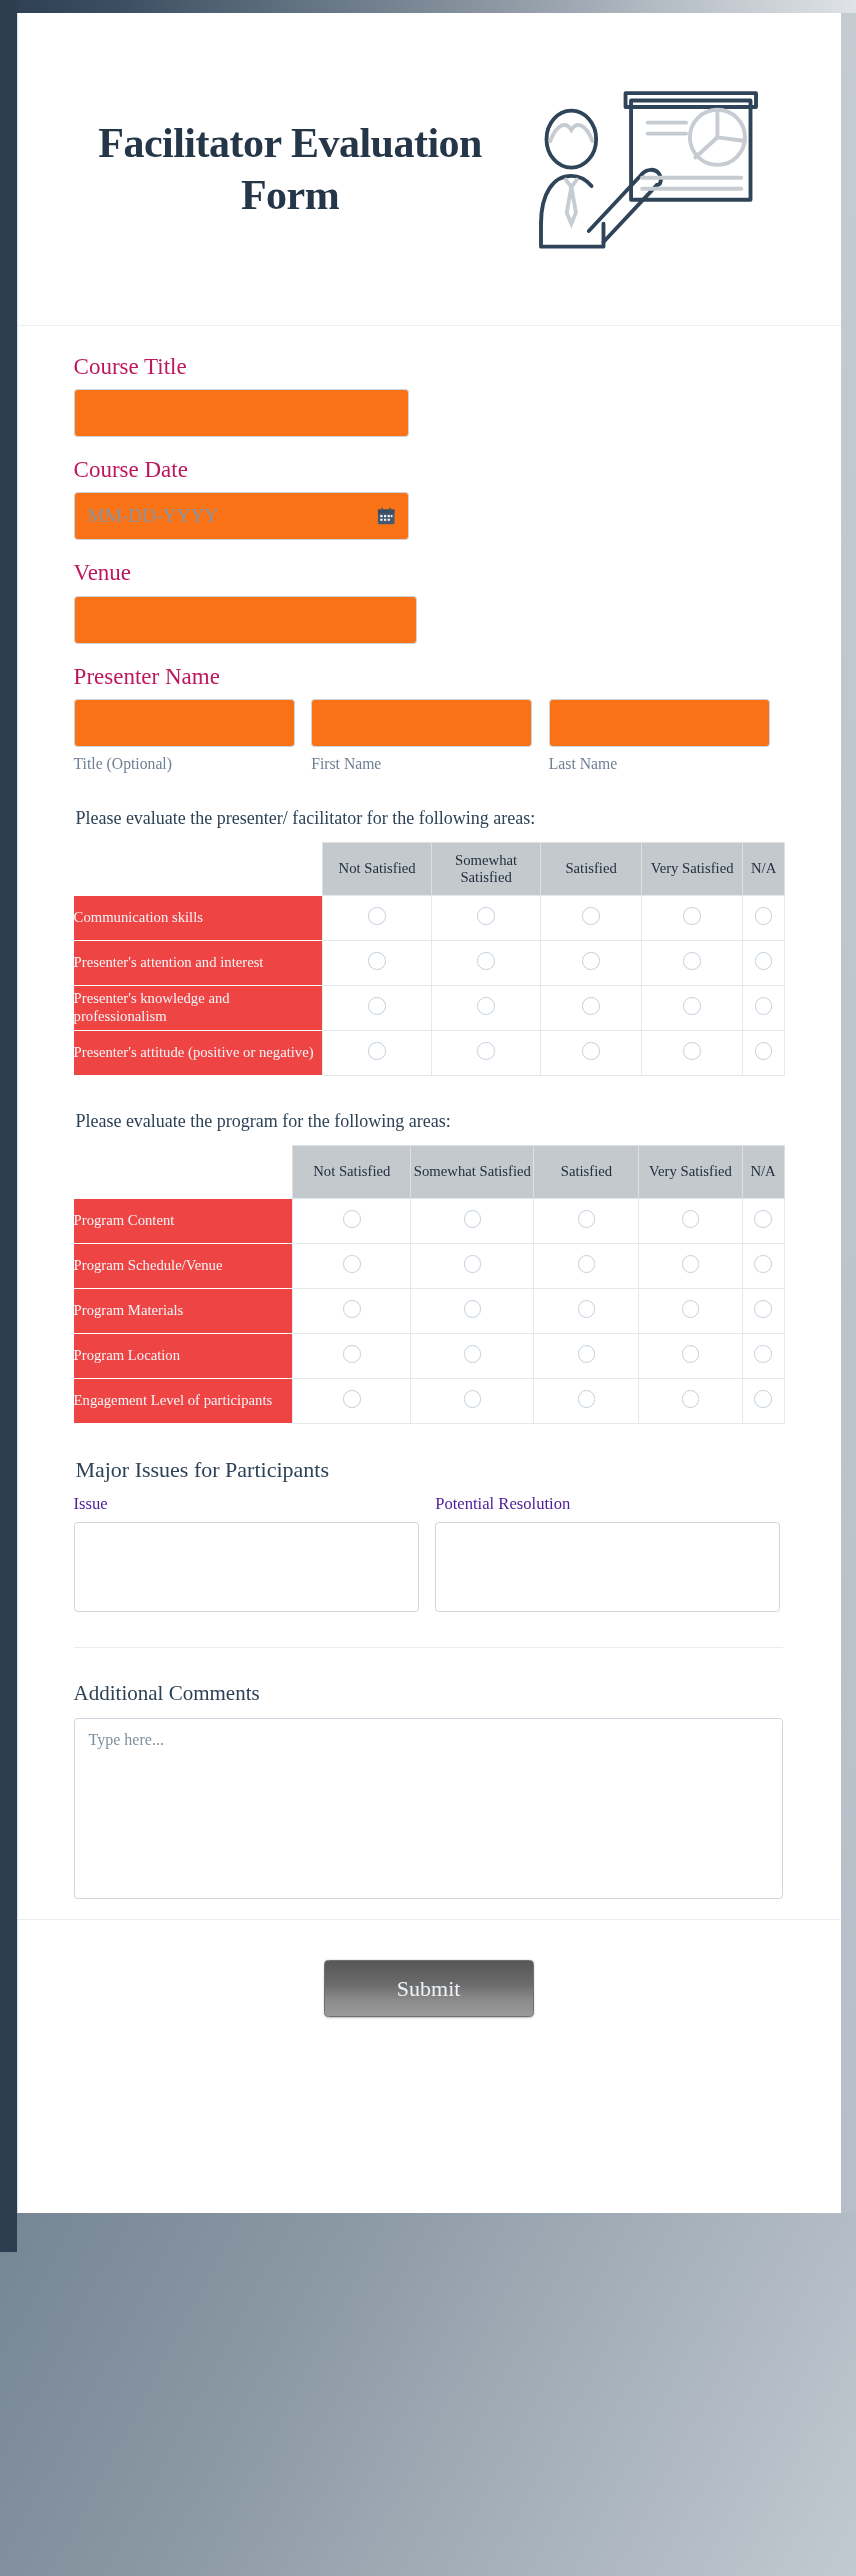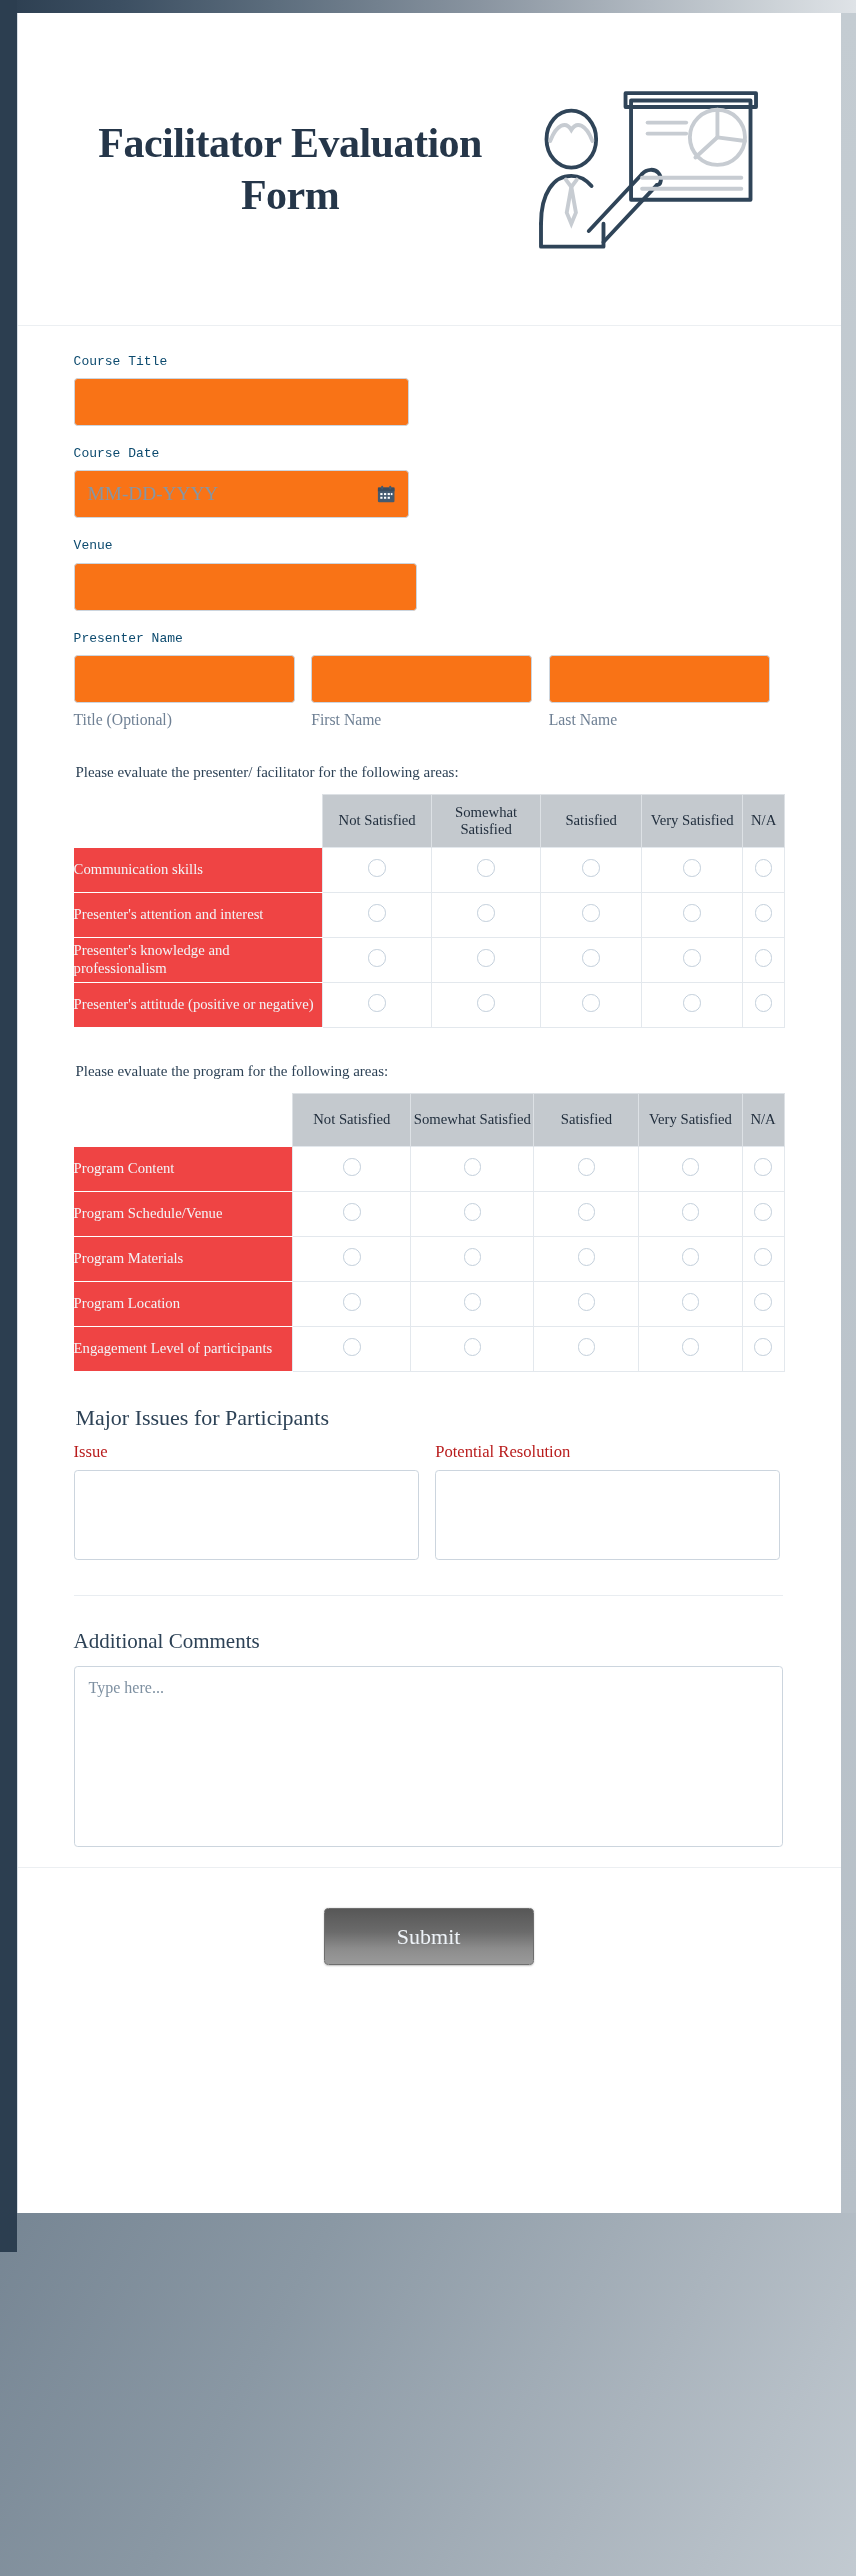--- a/index.html
+++ b/index.html
@@ -112,24 +112,24 @@
   }
 
   
   .form-body {
     padding: 28px 57px 0 57px;
   }
 
   .field-block { margin-bottom: 20px; }
 
   .field-label {
-    font-size: 13px;
-    color: #0c4a6e;
+    font-size: 23px;
+    color: #be185d;
     margin-bottom: 9.2px;
-    font-family: Liberation Mono, monospace;
+    font-family: Liberation Serif, serif;
   }
 
   .text-input {
     width: 335px;
     height: 48px;
     border: 0.9px solid #ccd5de;
     border-radius: 3.7px;
     background: #f97316;
     font-family: "Liberation Serif", "DejaVu Serif", serif;
     font-size: 19.3px;
@@ -164,21 +164,21 @@
   .name-col .text-input { width: 100%; }
   .sub-label {
     font-size: 15.7px;
     color: #6f8094;
     margin-top: 8.3px;
     font-family: "Liberation Serif", "DejaVu Serif", serif;
   }
 
   
   .section-q {
-    font-size: 15px;
+    font-size: 18px;
     color: #2d4256;
     margin: 35px 0 13px 1.8px;
     font-family: "Liberation Serif", "DejaVu Serif", serif;
   }
 
   .matrix {
     border-collapse: collapse;
     table-layout: fixed;
     margin-bottom: 7.4px;
   }
@@ -234,21 +234,21 @@
   
   .issues-title {
     font-size: 22px;
     color: #2d4256;
     margin: 33px 0 11px 1.8px;
   }
   .issues-row { display: flex; gap: 16.6px; }
   .issue-col { width: 345px; }
   .issue-col .sub-label2 {
     font-size: 16.6px;
-    color: #b91c1c;
+    color: #4c1d95;
     margin-bottom: 8.3px;
     font-family: "Liberation Serif", "DejaVu Serif", serif;
   }
   .ta {
     width: 100%;
     height: 90px;
     border: 0.9px solid #ccd5de;
     border-radius: 3.7px;
     resize: none;
     font-family: "Liberation Serif", "DejaVu Serif", serif;

